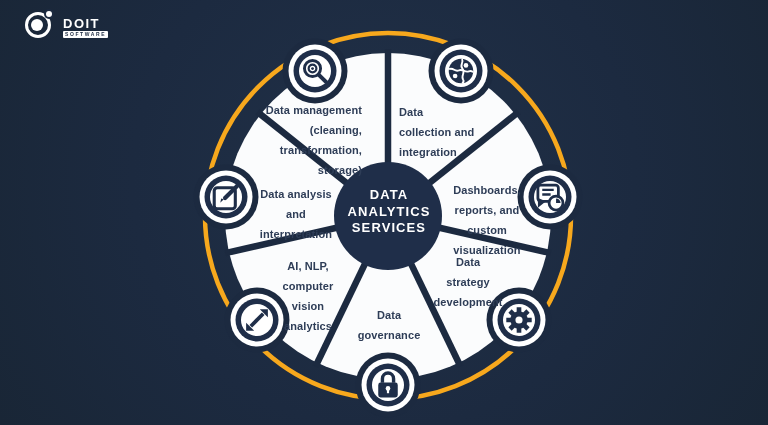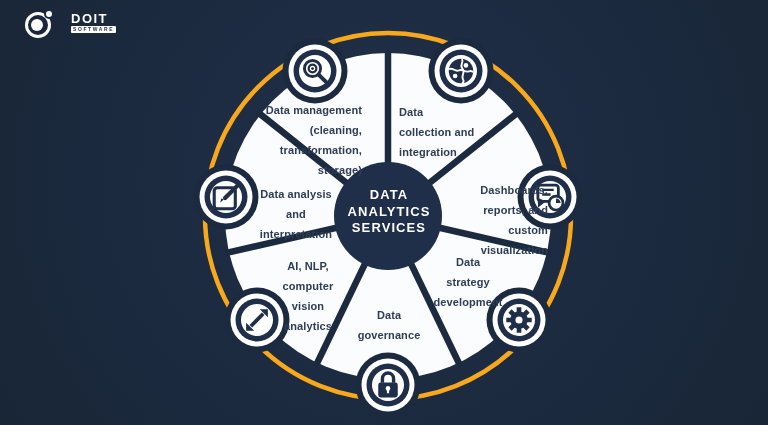--- a/index.html
+++ b/index.html
@@ -11,34 +11,34 @@
   .stage{position:absolute;inset:0;}
   svg.wheel{position:absolute;left:0;top:0;display:block;}
 
   
   .seg-label{
     position:absolute;color:#2e3d57;font-size:11px;line-height:20px;
     font-weight:600;white-space:pre-line;letter-spacing:.1px;
   }
   .l-management{left:222px;top:100px;width:140px;text-align:right;}
   .l-collection{left:399px;top:102px;width:110px;text-align:left;}
-  .l-dashboards{left:426px;top:180px;width:122px;text-align:right;}
+  .l-dashboards{left:426px;top:180px;width:122px;text-align:center;}
   .l-strategy{left:408px;top:252px;width:120px;text-align:center;}
   .l-governance{left:329px;top:305px;width:120px;text-align:center;}
   .l-ai{left:248px;top:256px;width:120px;text-align:center;}
   .l-analysis{left:236px;top:184px;width:120px;text-align:center;}
 
   .center-label{
     position:absolute;left:389px;top:212px;transform:translate(-50%,-50%);
     color:#ffffff;font-weight:bold;font-size:13px;line-height:16.5px;
     letter-spacing:1.1px;text-align:center;white-space:pre-line;
   }
 
   
-  .logo{position:absolute;left:25px;top:12px;display:flex;align-items:flex-start;gap:20px;}
+  .logo{position:absolute;left:25px;top:12px;display:flex;align-items:flex-end;gap:12px;}
   .logo-mark{position:relative;width:26px;height:26px;}
   .logo-ring{
     position:absolute;left:0;top:0;width:20px;height:20px;border:3px solid #ffffff;
     border-radius:50%;
   }
   .logo-core{
     position:absolute;left:6px;top:7px;width:12px;height:12px;background:#ffffff;border-radius:50%;
   }
   .logo-sat{
     position:absolute;right:-1px;top:-1px;width:6px;height:6px;background:#ffffff;border-radius:50%;

